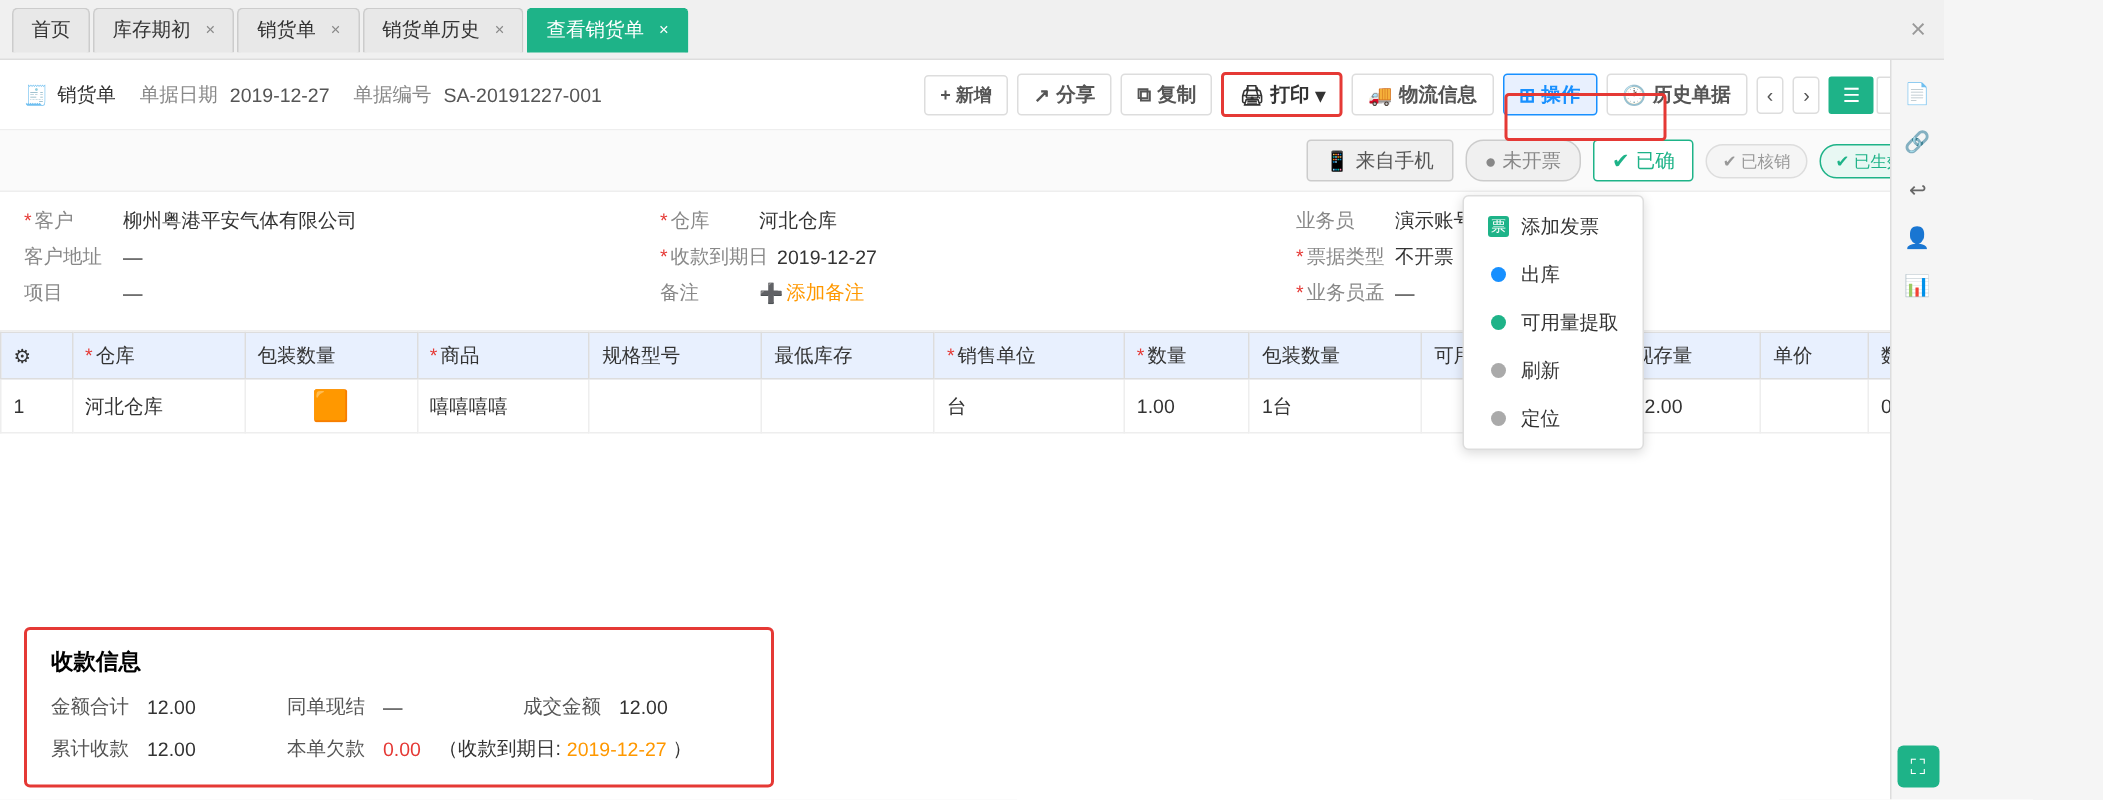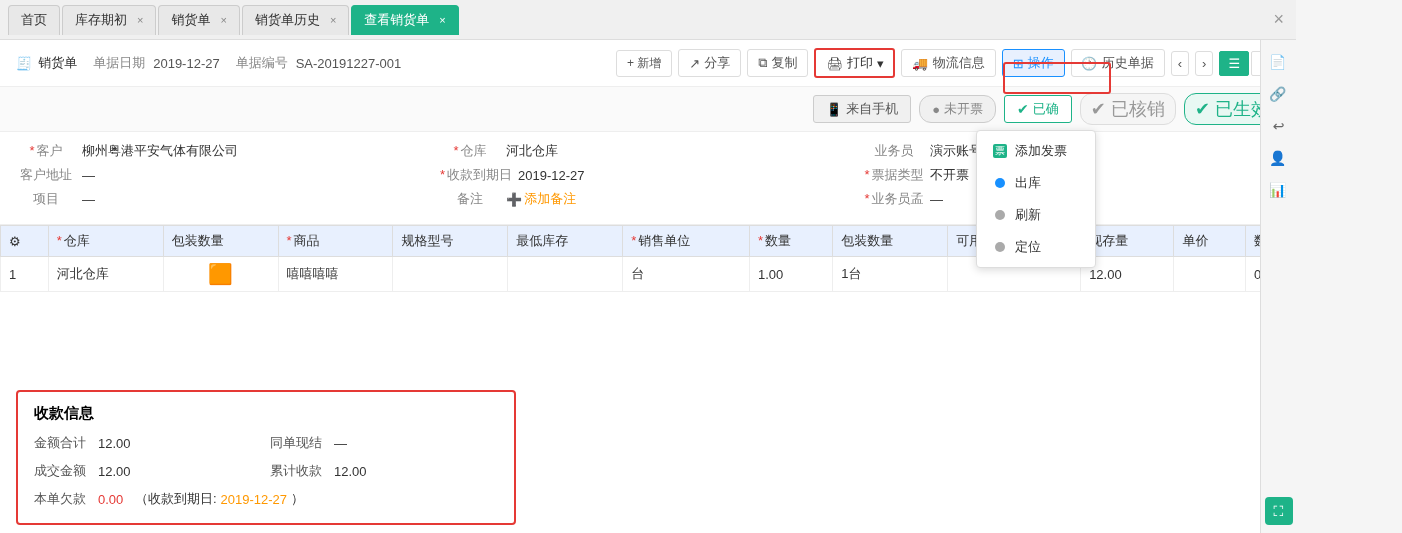--- a/index.html
+++ b/index.html
@@ -38,24 +38,25 @@
     .doc-title-icon { color: #1eb388; }
     .doc-meta { display: flex; align-items: center; gap: 8px; color: #555; font-size: 13px; }
     .doc-meta-label { color: #888; }
     .doc-actions {
       margin-left: auto; display: flex; align-items: center; gap: 6px;
     }
     .action-btn {
       display: flex; align-items: center; gap: 4px; padding: 4px 10px; border: 1px solid #ddd;
       border-radius: 3px; background: #fff; cursor: pointer; font-size: 12px; color: #555;
       white-space: nowrap;
+      font-weight: bold;
     }
     .action-btn.active { background: #1eb388; color: #fff; border-color: #1eb388; }
     .action-btn.highlight { border: 2px solid #e53935; color: #333; }
-    .btn-status { border-radius: 12px; padding: 3px 10px; font-size: 18px; }
+    .btn-status { border-radius: 12px; padding: 3px 10px; font-size: 11px; }
     .btn-cancelled { background: #f5f5f5; color: #999; border: 1px solid #ddd; }
     .btn-effective { background: #e8f8f3; color: #1eb388; border: 1px solid #1eb388; }
     .nav-arrow { padding: 4px 6px; cursor: pointer; border: 1px solid #ddd; border-radius: 3px; background: #fff; color: #555; }
     .view-toggle { display: flex; gap: 2px; }
     .view-btn { padding: 4px 8px; border: 1px solid #ddd; background: #fff; cursor: pointer; color: #555; border-radius: 2px; }
     .view-btn.active { background: #1eb388; color: #fff; border-color: #1eb388; }
 
     
     .toolbar-row {
       display: flex; align-items: center; justify-content: flex-end; padding: 6px 16px;
@@ -67,21 +68,21 @@
     }
     .toolbar-btn.green-outline { border-color: #1eb388; color: #1eb388; }
     .toolbar-btn.gray-fill { background: #f0f0f0; color: #555; }
     .confirm-check { color: #1eb388; font-size: 14px; }
 
     
     .form-section {
       padding: 10px 16px; display: flex; flex-wrap: wrap; gap: 0;
       border-bottom: 1px solid #eee;
     }
-    .form-row { display: flex; align-items: center; width: 100%; margin-bottom: 6px; gap: 8px; text-align: center; }
+    .form-row { display: flex; align-items: center; width: 100%; margin-bottom: 6px; gap: 8px; }
     .field-group { display: flex; align-items: center; gap: 6px; flex: 1; }
     .field-label { color: #888; white-space: nowrap; min-width: 60px; }
     .field-label.required::before { content: '*'; color: #e53935; margin-right: 2px; }
     .field-value { color: #333; }
     .add-note { color: #ff9800; cursor: pointer; display: flex; align-items: center; gap: 2px; }
 
     
     .table-wrap { flex: 1; overflow: hidden; }
     .data-table { width: 100%; border-collapse: collapse; font-size: 12px; }
     .data-table th {
@@ -95,21 +96,21 @@
     }
     .data-table tr:nth-child(even) td { background: #fafafa; }
     .data-table .subtotal-row td { background: #f5f5f5; color: #888; }
 
     
     .payment-section {
       margin: 8px 16px; padding: 12px 16px; border: 2px solid #e53935;
       border-radius: 4px; background: #fff; max-width: 500px;
     }
     .payment-title { font-weight: bold; font-size: 15px; margin-bottom: 8px; }
-    .payment-grid { display: grid; grid-template-columns: 1fr 1fr; gap: 4px 8px; font-size: 12px; }
+    .payment-grid { display: grid; grid-template-columns: 1fr 1fr 1fr; gap: 4px 8px; font-size: 12px; }
     .payment-item { display: flex; align-items: center; gap: 4px; padding: 3px 0; }
     .payment-label { color: #555; min-width: 60px; }
     .payment-val { color: #333; }
     .payment-val.red { color: #e53935; }
     .payment-val.orange { color: #ff9800; }
 
     
     .dropdown-menu {
       position: absolute; top: 130px; right: 200px; background: #fff;
       border: 1px solid #ddd; border-radius: 4px; box-shadow: 0 2px 8px rgba(0,0,0,0.15);
@@ -360,20 +361,26 @@
       <span>添加发票</span>
     </div>
     <div class="dropdown-item">
       <span class="dropdown-icon">
           <span class="icon-circle-blue"></span>
         </span>
       <span>出库</span>
     </div>
     <div class="dropdown-item">
       <span class="dropdown-icon">
+          <span class="icon-circle-teal"></span>
+        </span>
+      <span>可用量提取</span>
+    </div>
+    <div class="dropdown-item">
+      <span class="dropdown-icon">
           <span class="icon-circle-gray"></span>
         </span>
       <span>刷新</span>
     </div>
     <div class="dropdown-item">
       <span class="dropdown-icon">
           <span class="icon-circle-gray"></span>
         </span>
       <span>定位</span>
     </div>

